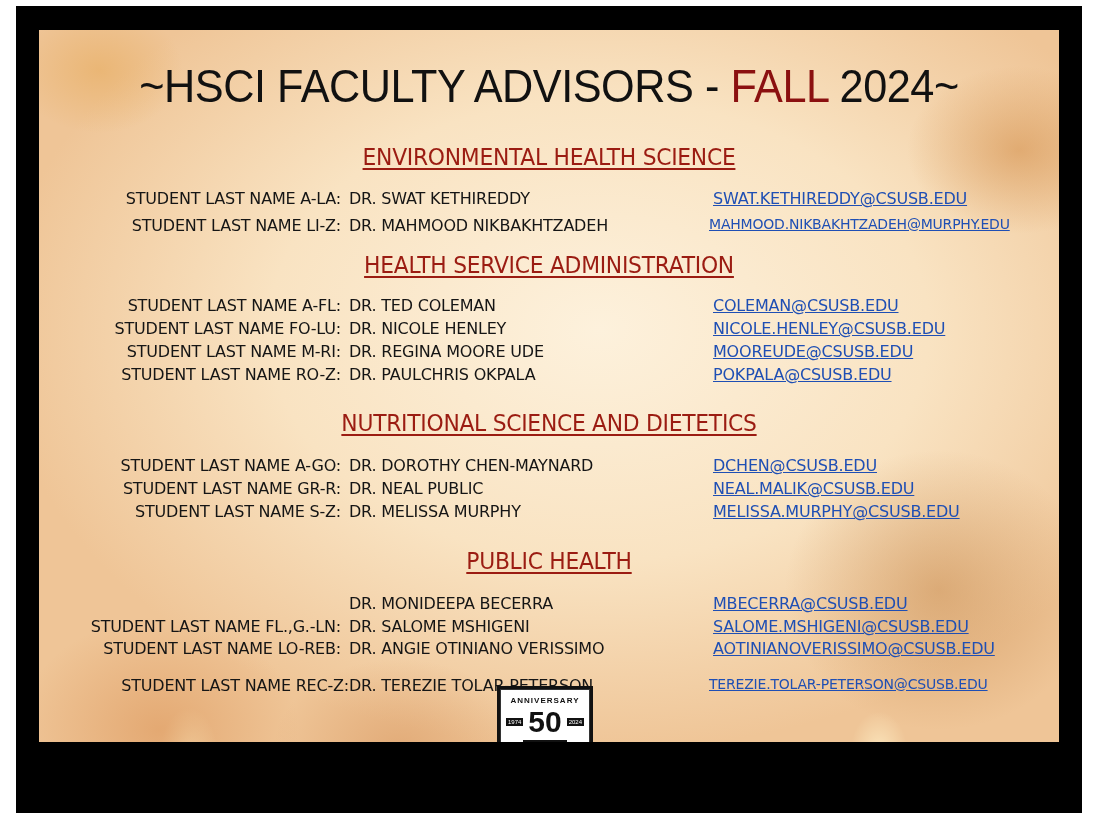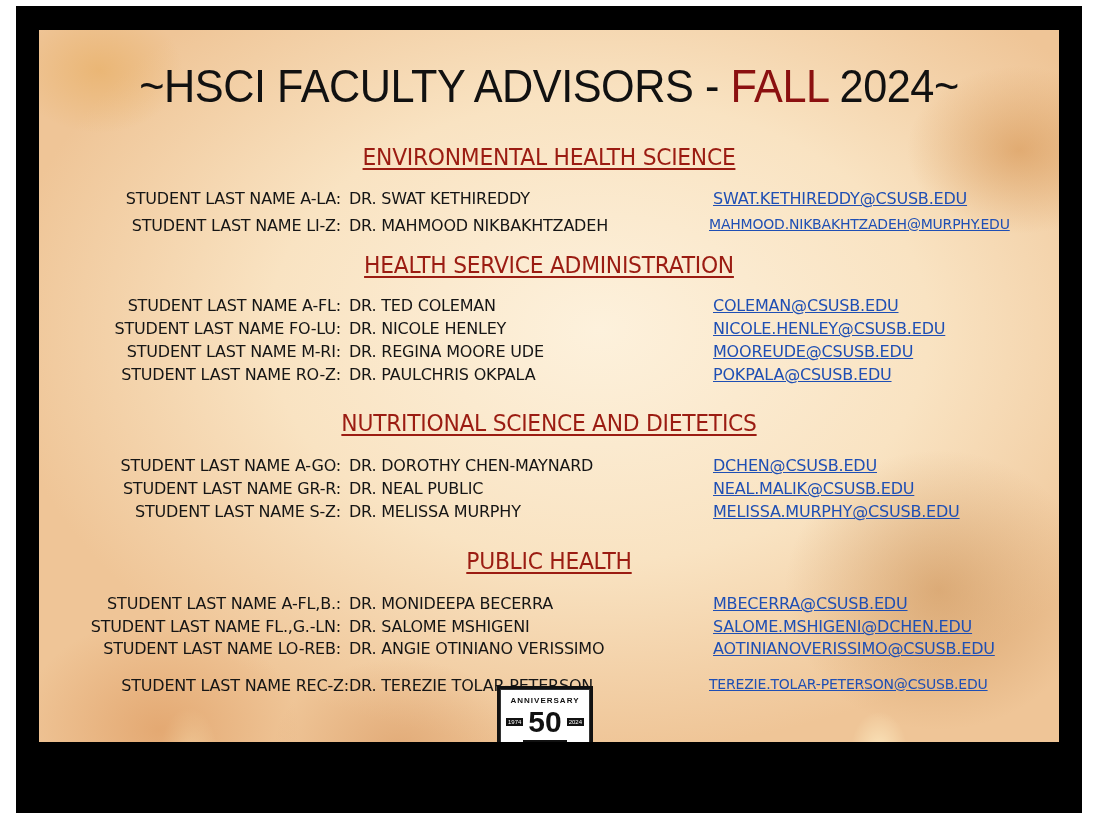--- a/index.html
+++ b/index.html
@@ -134,28 +134,27 @@
     <span class="email">NEAL.MALIK@CSUSB.EDU</span>
   </div>
   <div class="row" style="top:472px;">
     <span class="range">STUDENT LAST NAME S-Z:</span>
     <span class="advisor">DR. MELISSA MURPHY</span>
     <span class="email">MELISSA.MURPHY@CSUSB.EDU</span>
   </div>
 
   <div class="section-heading" style="top:518px;">PUBLIC HEALTH</div>
   <div class="row" style="top:564px;">
-    <span class="range">STUDENT LAST NAME A-FL,B.:</span>
     <span class="advisor">DR. MONIDEEPA BECERRA</span>
     <span class="email">MBECERRA@CSUSB.EDU</span>
   </div>
   <div class="row" style="top:587px;">
     <span class="range">STUDENT LAST NAME FL.,G.-LN:</span>
     <span class="advisor">DR. SALOME MSHIGENI</span>
-    <span class="email">SALOME.MSHIGENI@DCHEN.EDU</span>
+    <span class="email">SALOME.MSHIGENI@CSUSB.EDU</span>
   </div>
   <div class="row" style="top:609px;">
     <span class="range">STUDENT LAST NAME LO-REB:</span>
     <span class="advisor">DR. ANGIE OTINIANO VERISSIMO</span>
     <span class="email">AOTINIANOVERISSIMO@CSUSB.EDU</span>
   </div>
   <div class="row" style="top:646px;padding-left:8px;">
     <span class="range">STUDENT LAST NAME REC-Z:</span>
     <span class="advisor">DR. TEREZIE TOLAR-PETERSON</span>
     <span class="email small">TEREZIE.TOLAR-PETERSON@CSUSB.EDU</span>

